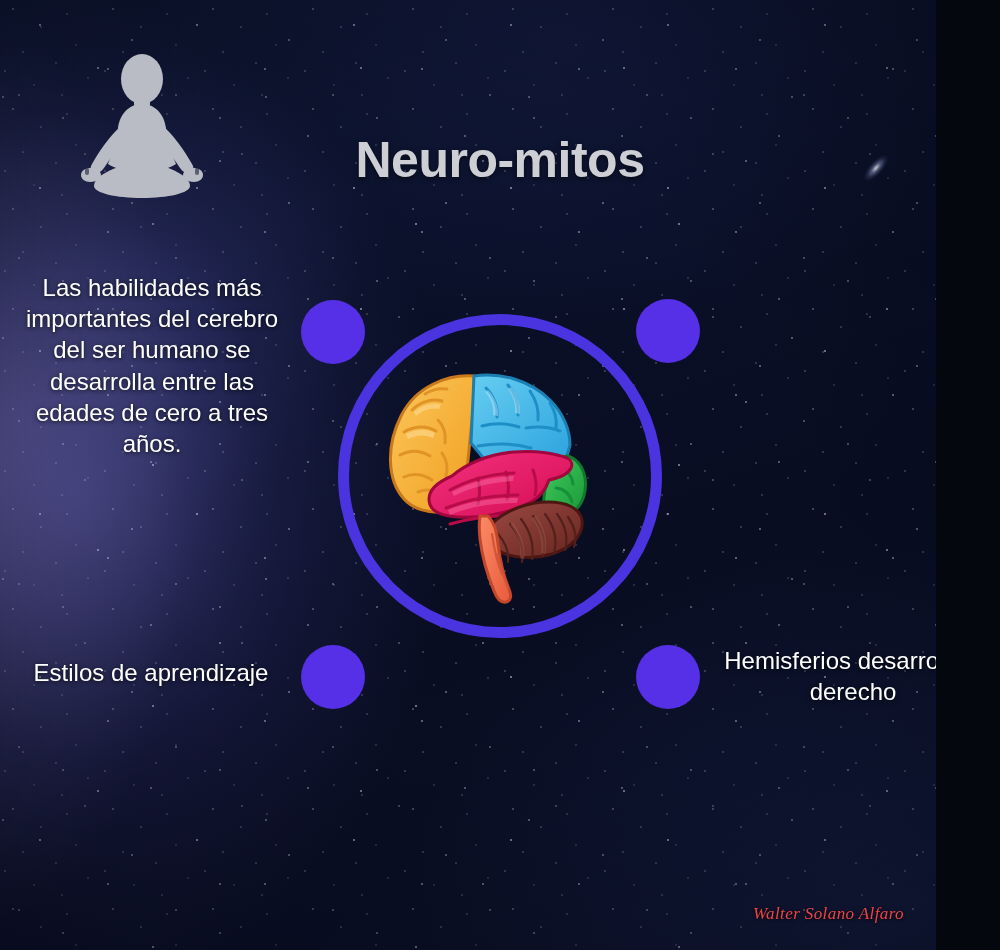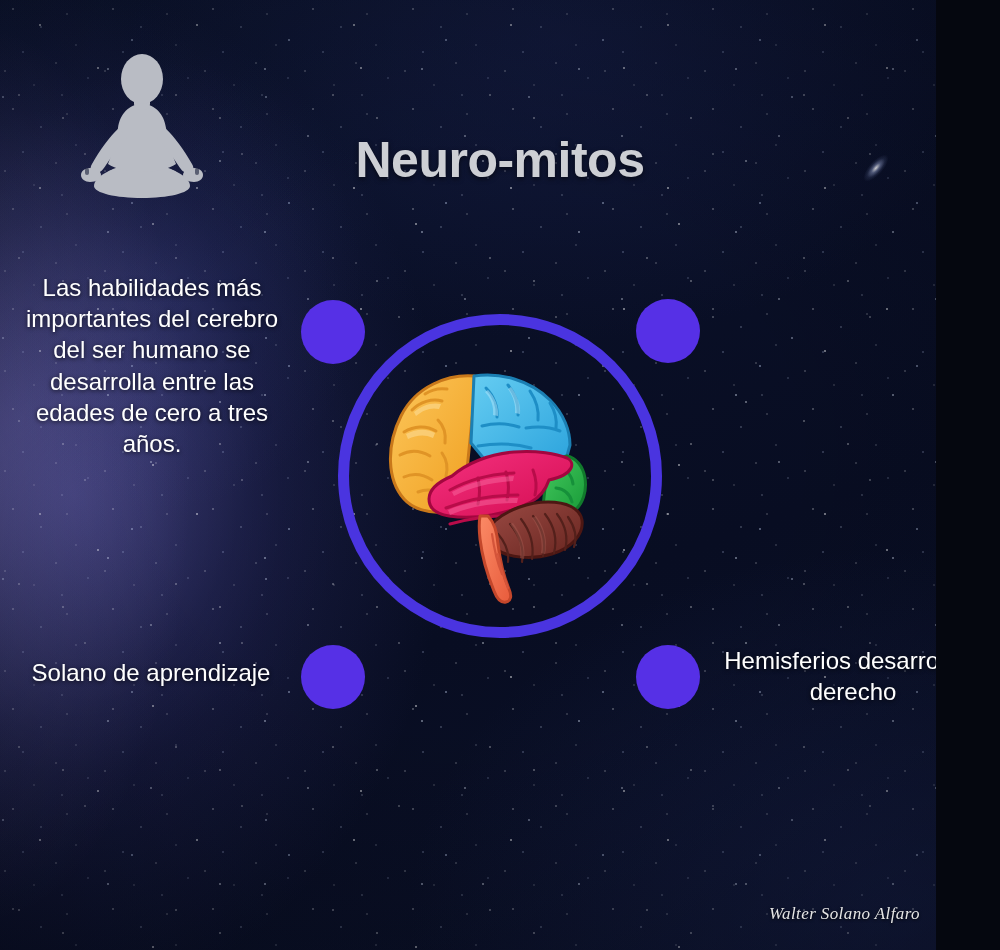--- a/index.html
+++ b/index.html
@@ -152,25 +152,25 @@
     text-shadow: 0 1px 4px rgba(0,0,0,0.75);
   }
   .cap-tl { left: 14px; top: 272px; width: 276px; }
   .cap-tr { left: 716px; top: 307px; width: 276px; }
   .cap-bl { left: 12px; top: 657px; width: 278px; }
   .cap-br { left: 712px; top: 645px; width: 282px; }
 
   
   .signature {
     position: absolute;
-    right: 16px; top: 904px;
+    right: 32px; top: 904px;
     font-family: "Liberation Serif", serif;
     font-style: italic;
     font-size: 17px;
-    color: #e5e5e5;
+    color: #ef4444;
     letter-spacing: 0.4px;
     text-shadow: 0 1px 3px rgba(0,0,0,0.8);
   }
 </style>
 </head>
 <body>
 
 <div id="canvas">
 
   <div class="bg-base"></div>
@@ -328,18 +328,18 @@
       </g>
     </svg>
   </div>
 
   <div class="node node-tl"></div>
   <div class="node node-tr"></div>
   <div class="node node-bl"></div>
   <div class="node node-br"></div>
 
   <div class="caption cap-tl">Las habilidades más importantes del cerebro del ser humano se desarrolla entre las edades de cero a tres años.</div>
-  <div class="caption cap-bl">Solano de aprendizaje</div>
+  <div class="caption cap-bl">Estilos de aprendizaje</div>
   <div class="caption cap-br">Hemisferios desarrolla y derecho</div>
 
   <div class="signature">Walter Solano Alfaro</div>
 
 </div>
 
 </body></html>

